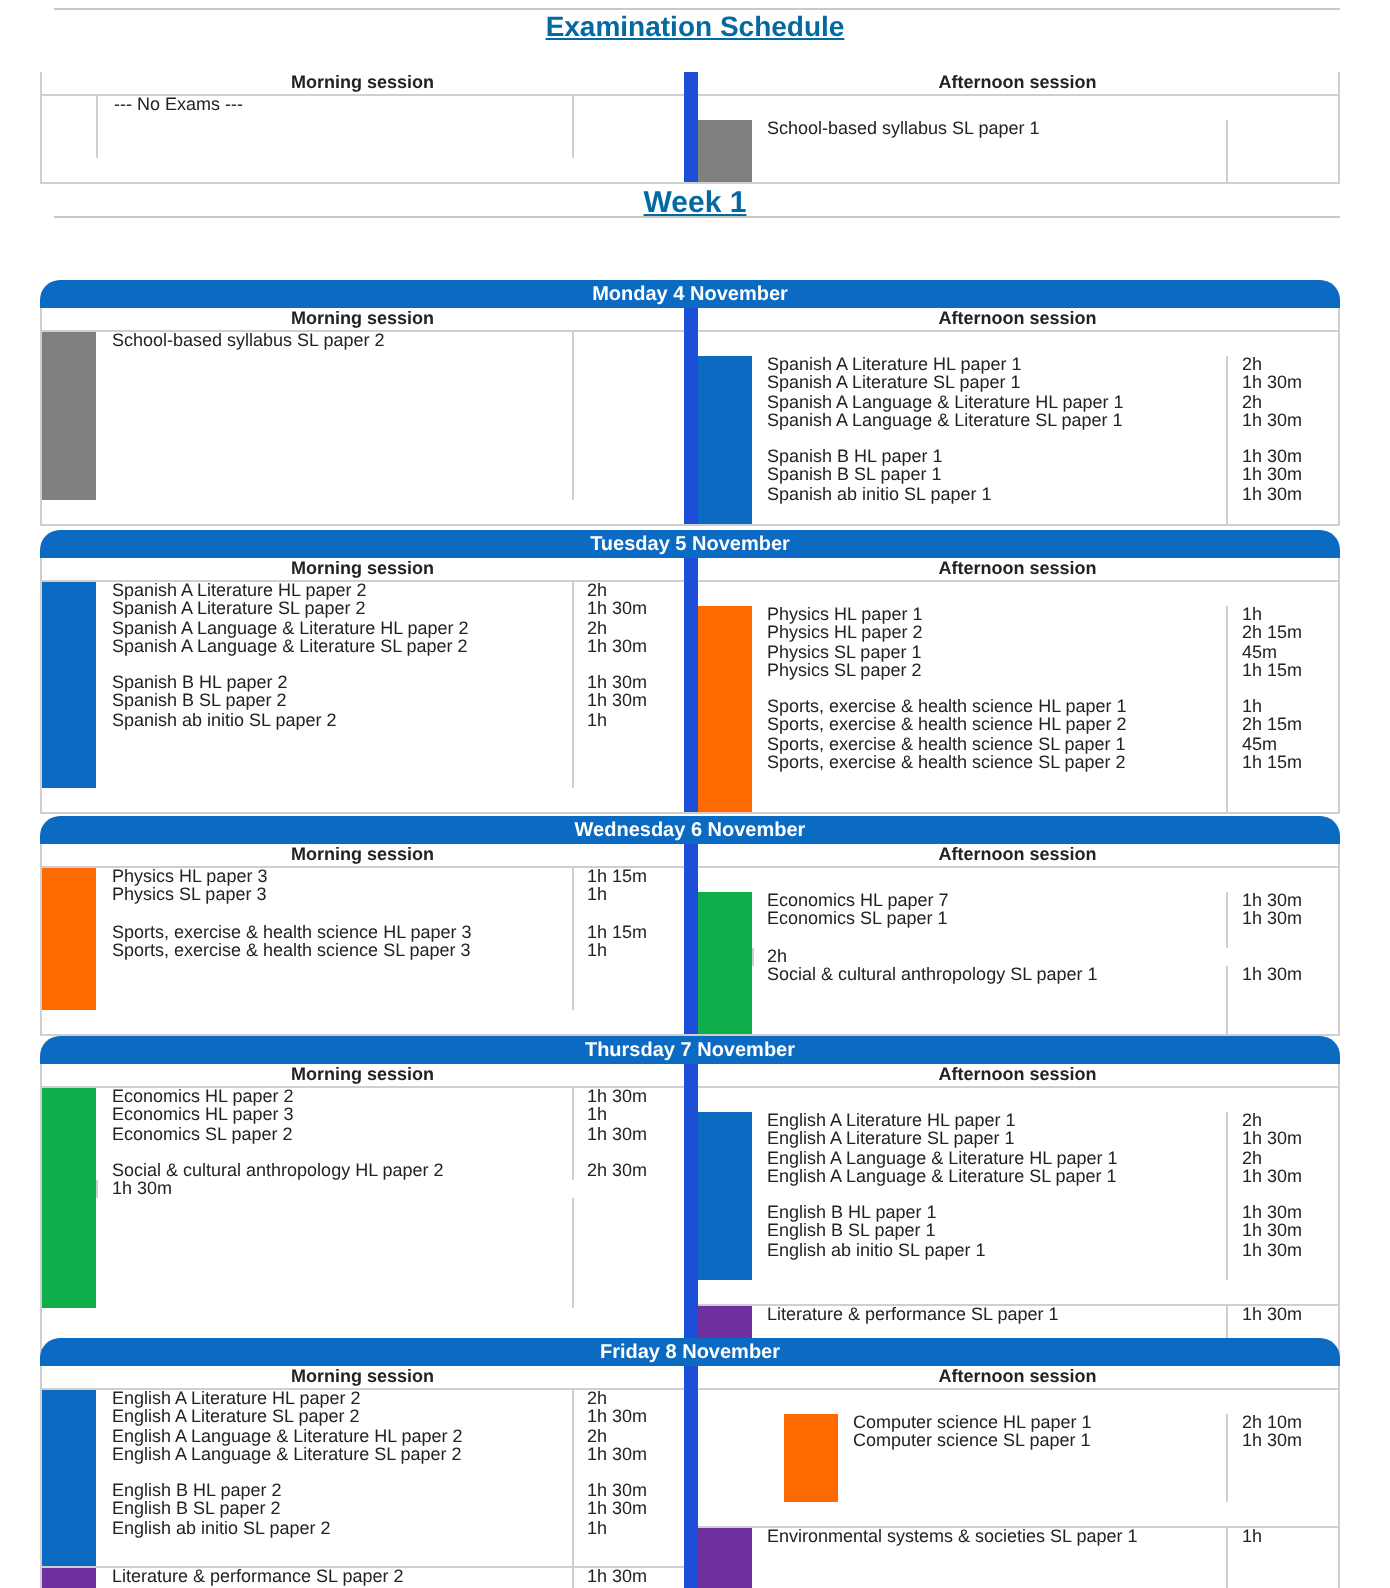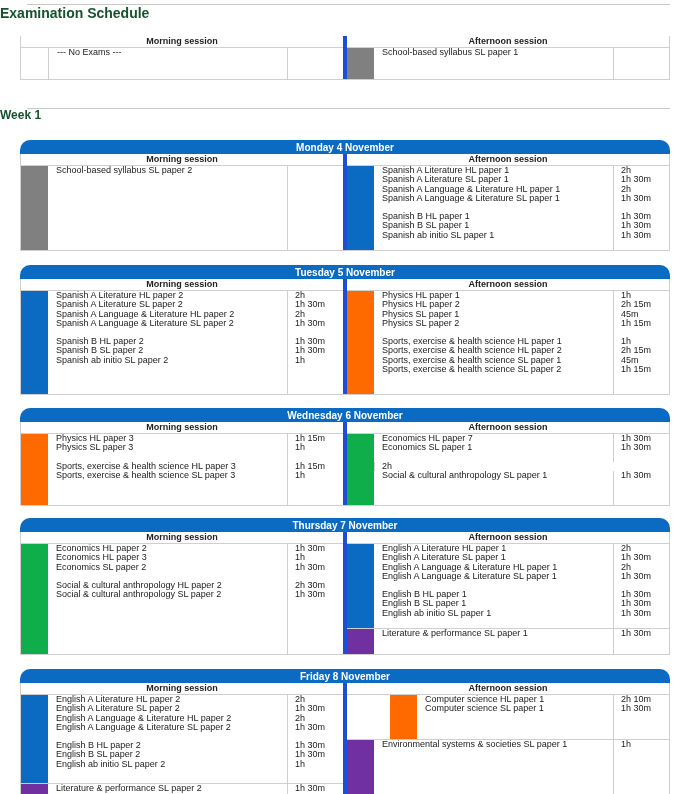--- a/index.html
+++ b/index.html
@@ -1,27 +1,27 @@
 <!DOCTYPE html>
 <html><head>
 <meta charset="utf-8">
 <style>
   html, body { margin: 0; padding: 0; background: #ffffff; }
   body { width: 695px; height: 794px; overflow: hidden; position: relative;
          font-family: "Liberation Sans", sans-serif; color: #222; }
   .hr { position: absolute; left: 27px; width: 643px; height: 1px; background: #c8c8c8; }
-  .title { position: absolute; left: 0; width: 695px; 
-           font-weight: bold; color: #14532d; }
+  .title { position: absolute; left: 0; width: 695px; text-align: center;
+           font-weight: bold; color: #0369a1; text-decoration: underline; }
   .day { position: absolute; left: 20px; width: 650px; }
   .day-head { background: #0b6bc2; color: #ffffff; font-weight: bold; font-size: 10px;
               text-align: center; height: 14px; line-height: 15px;
               border-radius: 10px 10px 0 0; }
   .sessions { display: flex; border: 1px solid #cfcfcf; border-top: none; }
   .sess { width: 50%; display: flex; flex-direction: column; }
-  .sess + .sess { border-left: 4px solid #1d4ed8; }
+  .sess + .sess { border-left: 7px solid #1d4ed8; gap: 12px; }
   .sess-head { font-size: 9px; font-weight: bold; text-align: center; height: 11px;
                line-height: 11px; border-bottom: 1px solid #cfcfcf; color: #222; }
   .block { display: flex; flex: 1; justify-content: flex-end; }
   .block + .block { border-top: 1px solid #cfcfcf; }
   .swatch { width: 27px; flex: none; }
   .rows { flex: 1; display: flex; flex-direction: column; }
   .row { display: flex; font-size: 9px; line-height: 9.3px; }
   .row .nm { flex: 1; padding-left: 8px; white-space: nowrap; }
   .row .du { width: 48px; padding-left: 7px; border-left: 1px solid #cfcfcf; }
   .gap { height: 9px; display: flex; }
@@ -37,21 +37,21 @@
   .c-purple { background: #7030a0; }
   .c-none { background: #ffffff; border-right: 1px solid #cfcfcf; }
 </style>
 </head>
 <body>
 
 <div class="hr" style="top:4px;"></div>
 <div class="title" style="top:5px; font-size:14px;">Examination Schedule</div>
 
 <div class="hr" style="top:108px;"></div>
-<div class="title" style="top:108px; font-size:12px;">Week 1</div>
+<div class="title" style="top:93px; font-size:15px;">Week 1</div>
 
 <div id="days-root">
     <div class="day" style="top: 36px;">
       <div class="sessions">
         <div class="sess">
           <div class="sess-head">Morning session</div>
           <div class="block" style="height: 31px; flex: 0 0 auto;">
             <div class="swatch c-none"></div>
             <div class="rows">
               <div class="row">
@@ -335,21 +335,20 @@
               </div>
               <div class="gap">
                 <span class="nm"></span>
                 <span class="du"></span>
               </div>
               <div class="row">
                 <span class="nm">Social &amp; cultural anthropology HL paper 2</span>
                 <span class="du">2h 30m</span>
               </div>
               <div class="row">
-                <span class="nm">Social &amp; cultural anthropology SL paper 2</span>
                 <span class="du">1h 30m</span>
               </div>
               <div class="fill">
                 <span class="nm"></span>
                 <span class="du"></span>
               </div>
             </div>
           </div>
         </div>
         <div class="sess">

